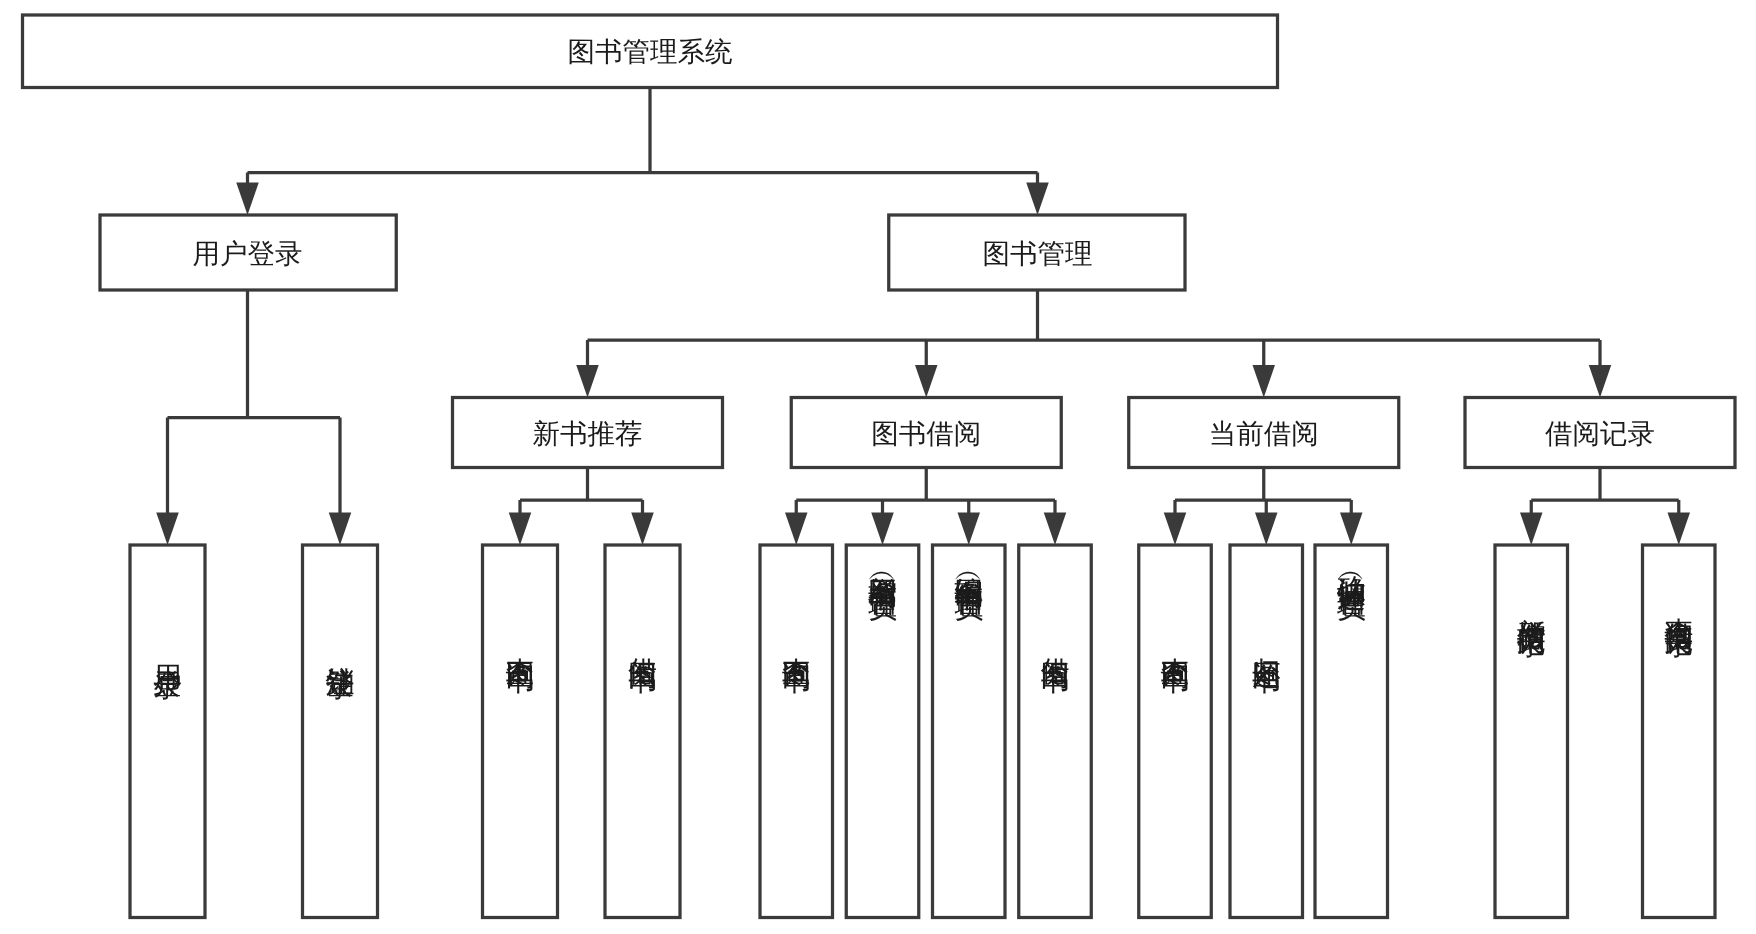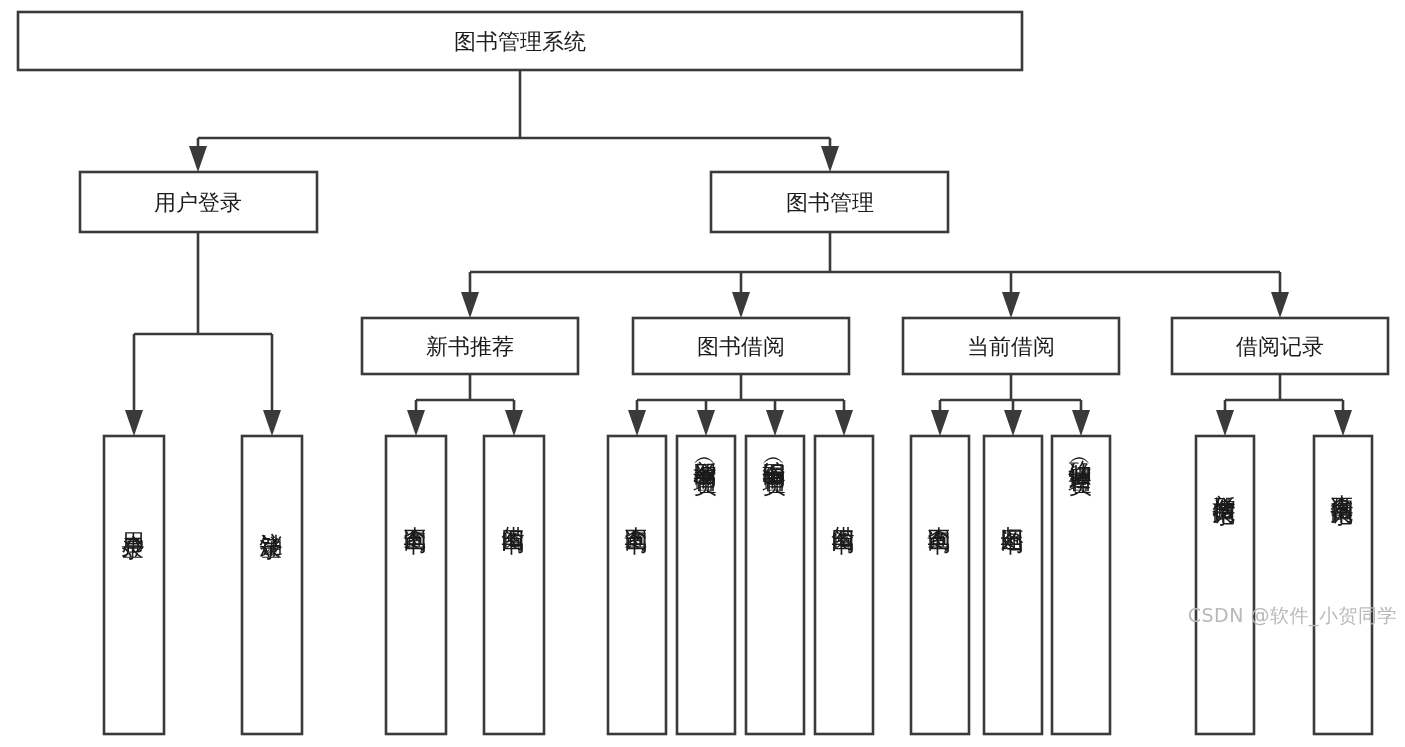--- a/index.html
+++ b/index.html
@@ -228,15 +228,14 @@
   <div class="vlabel-wrap" style="left:1052px; top:436px; width:58px; height:298px;">
     <span class="vlabel-inner" style="margin-top:6px;">确认归还（管理员）</span>
   </div>
   <div class="vlabel-wrap" style="left:1196px; top:436px; width:58px; height:298px;">
     <span class="vlabel-inner" style="margin-top:40px;">新增借阅记录</span>
   </div>
   <div class="vlabel-wrap" style="left:1314px; top:436px; width:58px; height:298px;">
     <span class="vlabel-inner" style="margin-top:40px;">查询借阅记录</span>
   </div>
 
-  <div class="watermark">CSDN @软件_小贺同学</div>
 
 </div>
 
 </body></html>

